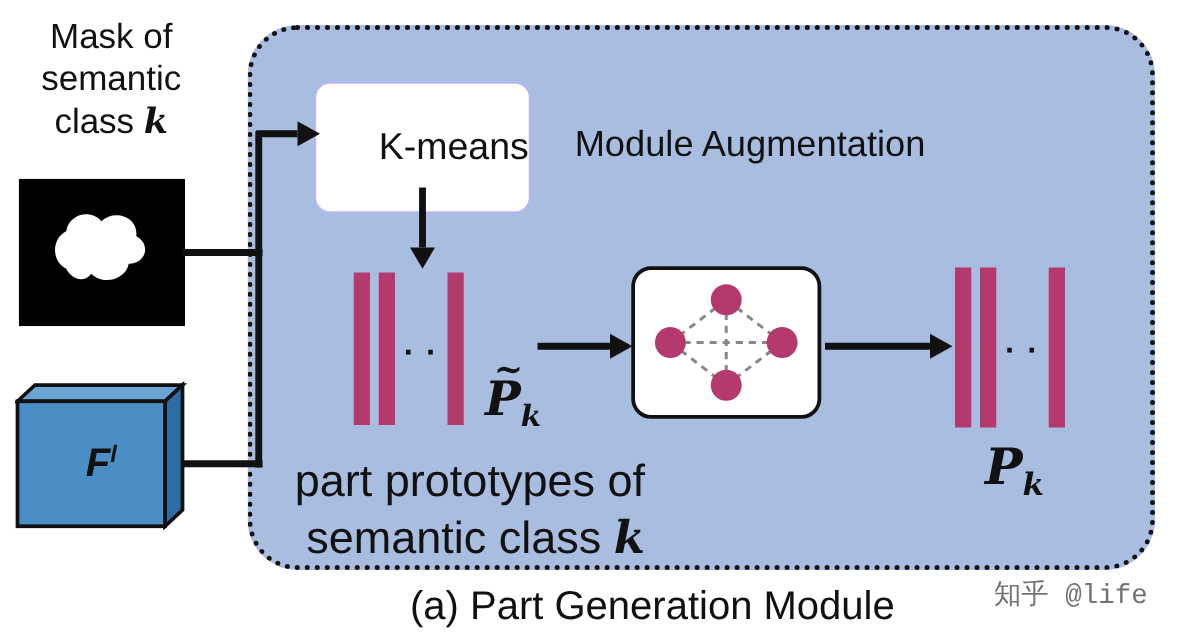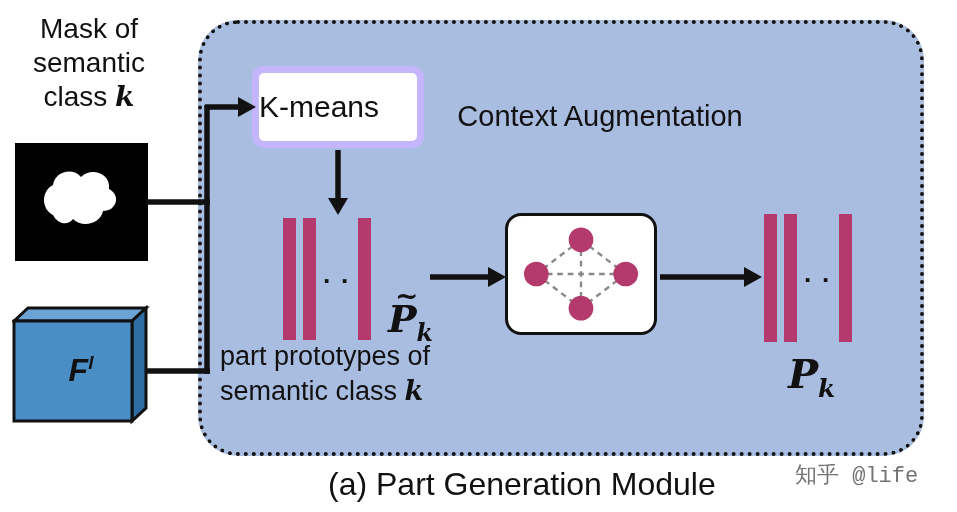--- a/index.html
+++ b/index.html
@@ -20,23 +20,23 @@
     font-family:Liberation Sans, sans-serif;font-style:italic;font-weight:bold;font-size:32px;
   }
   .f-label sup{font-size:19px;}
   
   .panel{
     position:absolute;left:198px;top:20px;width:726px;height:436px;
     background:var(--panel,#a9bde0);
     border:4px dotted #111;border-radius:40px;box-sizing:border-box;
   }
   .kmeans{
-    position:absolute;left:252px;top:66px;width:172px;height:82px;
-    background:#fff;border:7px solid #c4b5fd;border-radius:12px;box-sizing:border-box;
-    display:flex;align-items:center;justify-content:flex-start;font-size:30px;
+    position:absolute;left:252px;top:66px;width:172px;height:104px;
+    background:#fff;border:1px solid #c4b5fd;border-radius:12px;box-sizing:border-box;
+    display:flex;align-items:center;justify-content:flex-end;font-size:30px;
   }
   .context-label{
     position:absolute;left:455px;top:98px;width:290px;
     text-align:center;font-size:29px;line-height:1.25;
   }
   
   .bars{
     position:absolute;display:flex;align-items:center;gap:7px;
   }
   .bars-left{left:283px;top:218px;height:122px;}
@@ -56,22 +56,22 @@
   .pmath sub{font-size:0.62em;}
   .p-tilde{left:388px;top:296px;font-size:38px;}
   .p-final{left:788px;top:350px;font-size:40px;}
   
   .graph-box{
     position:absolute;left:505px;top:213px;width:152px;height:122px;
     background:#fff;border:3px solid #111;border-radius:16px;box-sizing:border-box;
   }
   .graph-box svg{display:block;width:100%;height:100%;}
   .part-caption{
-    position:absolute;left:220px;top:340px;width:296px;
-    text-align:left;font-size:27px;line-height:1.25;
+    position:absolute;left:220px;top:362px;width:296px;
+    text-align:right;font-size:36px;line-height:1.25;
   }
   .caption{
     position:absolute;left:328px;top:466px;font-size:32px;white-space:nowrap;
   }
   .watermark{
     position:absolute;left:795px;top:460px;font-size:22px;color:#737373;white-space:nowrap;font-family:Liberation Mono, monospace;
   }
   .connectors{position:absolute;left:0;top:0;width:957px;height:512px;pointer-events:none;}
 </style>
 </head>
@@ -97,21 +97,21 @@
   <div class="f-label">
     <span>F</span><sup>l</sup>
   </div>
 
   <div class="panel"></div>
 
   <div class="kmeans">
     <span>K-means</span>
   </div>
 
-  <div class="context-label">Context Augmentation</div>
+  <div class="context-label">Module Augmentation</div>
 
   <div class="bars bars-left">
     <div class="bar"></div>
     <div class="bar"></div>
     <div class="bar-dots">· ·</div>
     <div class="bar"></div>
   </div>
 
   <div class="pmath p-tilde">
     <span class="tilde">~</span><span>P</span><sub>k</sub>

